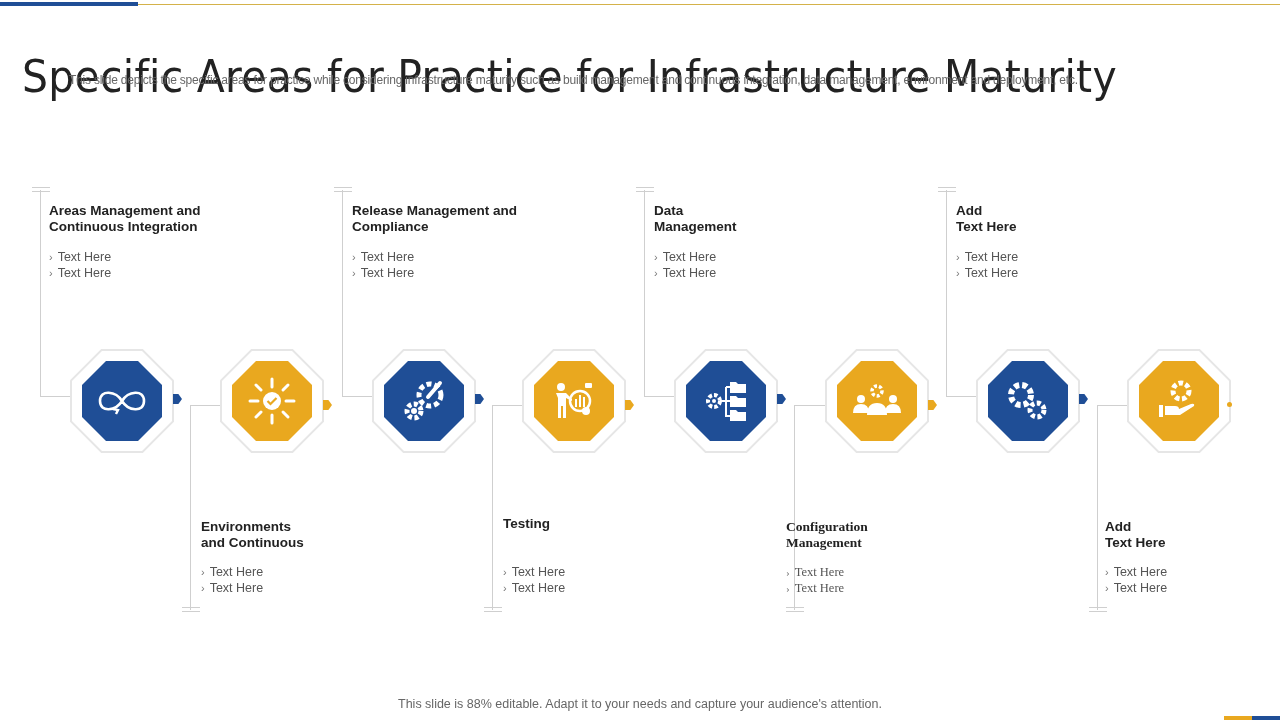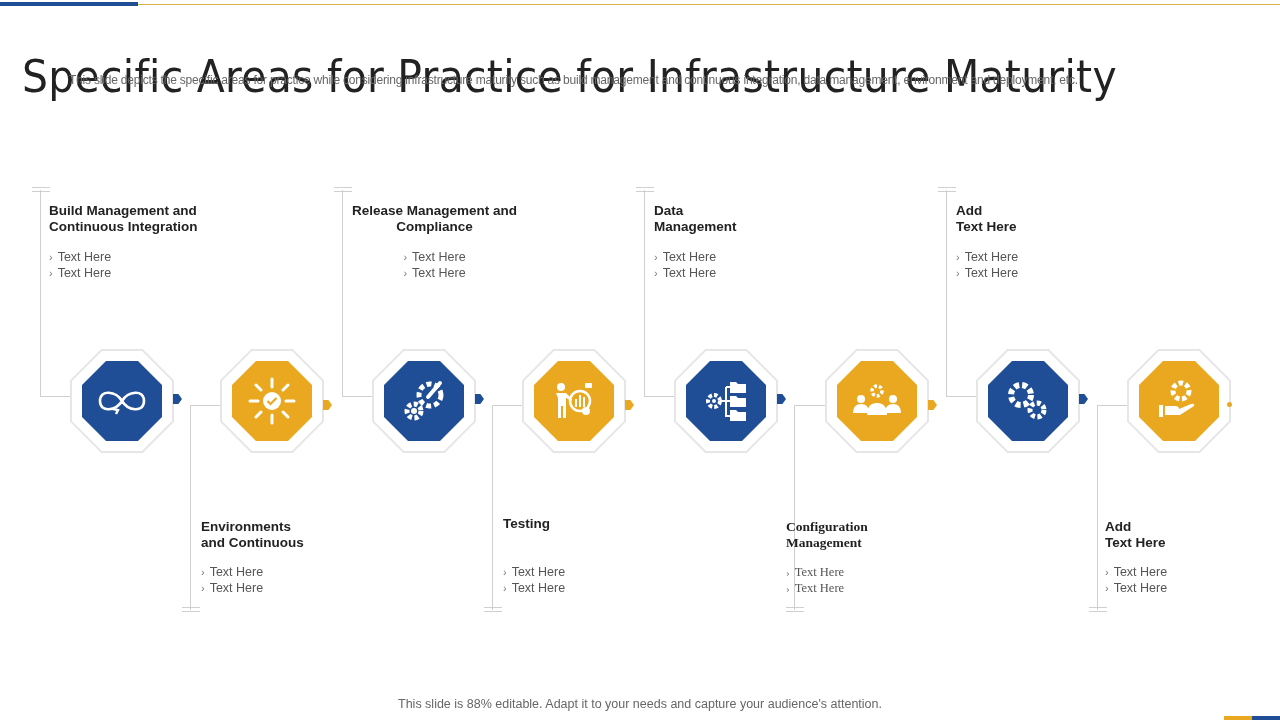--- a/index.html
+++ b/index.html
@@ -185,38 +185,38 @@
     <svg width="52" height="52" viewBox="0 0 52 52">
       <circle cx="28" cy="16" r="8" fill="none" stroke="#fff" stroke-width="5" stroke-dasharray="4.5 2.5"></circle>
       <rect x="6" y="30" width="4" height="12" fill="#fff"></rect>
       <path d="M12 31 h10 q4 0 4 3 h-8 h8 l12-5 q4-1 3 2 l-14 9 h-15z" fill="#fff"></path>
     </svg>
   </div>
 </div>
 <div class="dot" style="left:1227px;top:402px;background:#e9a81f;"></div>
 
 <div class="block" style="left:49px;top:203px;">
-  <div class="block-title">Build Management and
+  <div class="block-title">Areas Management and
 Continuous Integration</div>
   <div class="block-items">
     <div class="block-item"><span class="chev">›</span><span>Text Here</span></div>
     <div class="block-item"><span class="chev">›</span><span>Text Here</span></div>
   </div>
 </div>
 
 <div class="block" style="left:201px;top:519px;">
   <div class="block-title">Environments
 and Continuous</div>
   <div class="block-items" style="margin-top:13px;">
     <div class="block-item"><span class="chev">›</span><span>Text Here</span></div>
     <div class="block-item"><span class="chev">›</span><span>Text Here</span></div>
   </div>
 </div>
 
-<div class="block" style="left:352px;top:203px;text-align:center;">
+<div class="block" style="left:352px;top:203px;">
   <div class="block-title">Release Management and
 Compliance</div>
   <div class="block-items">
     <div class="block-item"><span class="chev">›</span><span>Text Here</span></div>
     <div class="block-item"><span class="chev">›</span><span>Text Here</span></div>
   </div>
 </div>
 
 <div class="block" style="left:503px;top:516px;">
   <div class="block-title">Testing</div>

